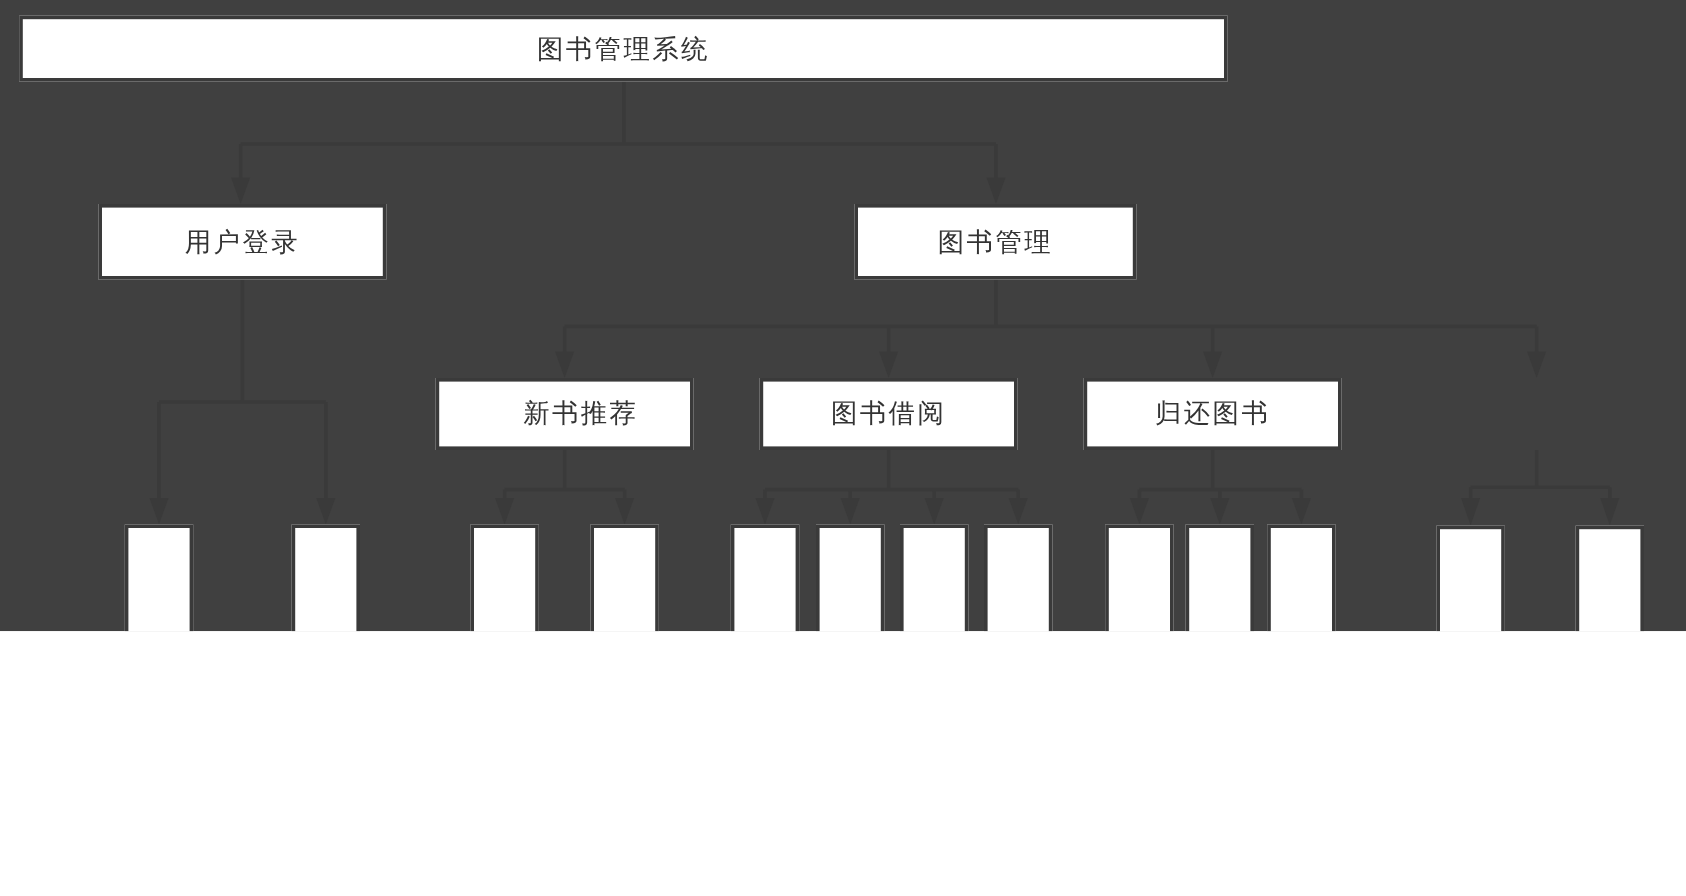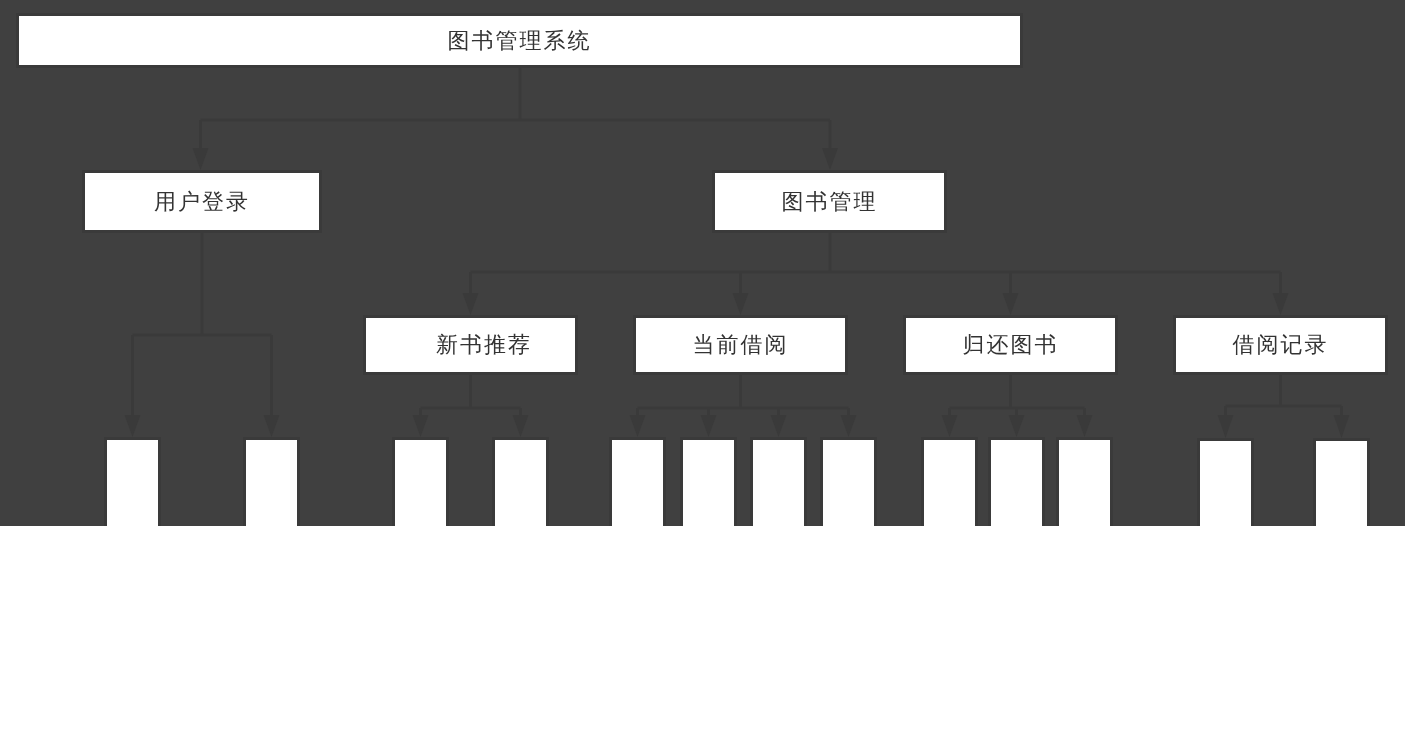--- a/index.html
+++ b/index.html
@@ -135,23 +135,22 @@
       <polygon class="head" points="1333.5,415 1349.5,415 1341.5,438"></polygon>
     </g>
   </svg>
 
   <div class="node root">图书管理系统</div>
 
   <div class="node lvl2a">用户登录</div>
   <div class="node lvl2b">图书管理</div>
 
   <div class="node lvl3 l3-1">新书推荐</div>
-  <div class="node lvl3 l3-2">当前借阅</div>
+  <div class="node lvl3 l3-2">图书借阅</div>
   <div class="node lvl3 l3-3">归还图书</div>
-  <div class="node lvl3 l3-4">借阅记录</div>
 
   <div class="node leaf lf-1">用户登录</div>
   <div class="node leaf lf-2">注销登录</div>
 
   <div class="node leaf lf-3">查询图书</div>
   <div class="node leaf lf-4">借阅图书</div>
 
   <div class="node leaf lf-5">查询图书</div>
   <div class="node leaf lf-6">新增图书（管理员）</div>
   <div class="node leaf lf-7">编辑图书（管理员）</div>

